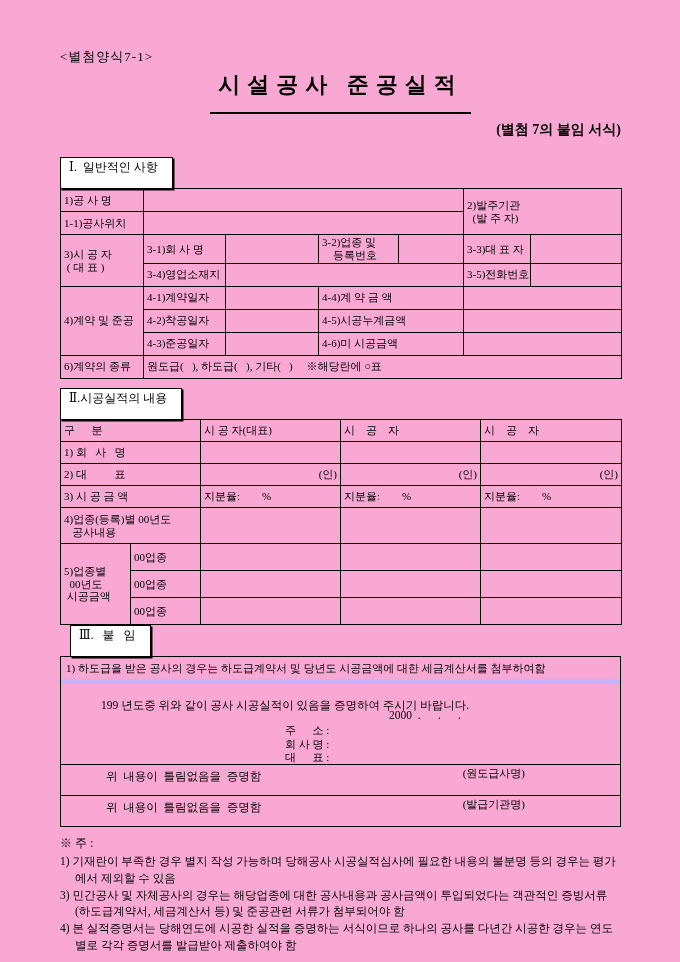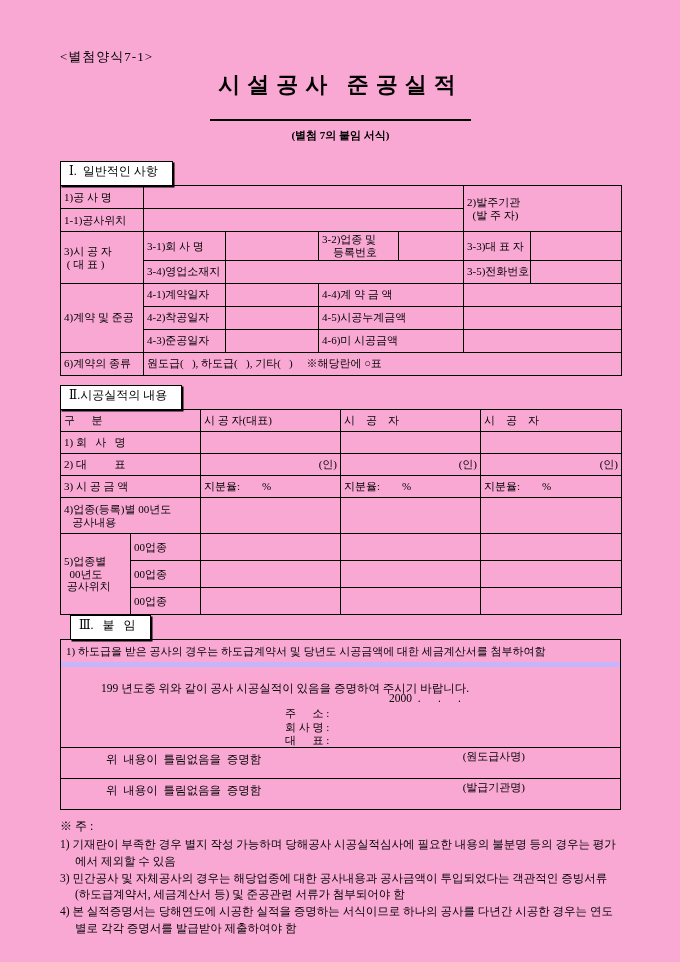--- a/index.html
+++ b/index.html
@@ -2,23 +2,23 @@
 <html><head>
 <meta charset="utf-8">
 <style>
   *{margin:0;padding:0;box-sizing:border-box}
   html,body{background:#ffffff}
   body{width:680px;height:962px;font-family:"Liberation Serif","DejaVu Serif",serif;color:#000}
   .page{width:680px;height:962px;padding:48px 59px 8px 60px;overflow:hidden;background:#f9a8d4}
   .pre{white-space:pre}
   .form-no{font-size:13px;letter-spacing:1px}
   .title-row{text-align:center;margin-top:4px}
-  .title{display:inline-block;font-size:22px;font-weight:bold;letter-spacing:7px;border-bottom:2px solid #000;padding:0 8px 19px 8px}
-  .subtitle{text-align:center;font-size:11px;font-weight:bold;margin-top:7px}
-  .sec-tab{display:inline-block;border:1px solid #000;box-shadow:1.5px 1.5px 0 #000;font-size:12px;line-height:1.2;padding:2px 14px 7px 8px;background:#fff;position:relative;margin-bottom:-1px;white-space:pre}
+  .title{display:inline-block;font-size:22px;font-weight:bold;letter-spacing:7px;border-bottom:2px solid #000;padding:0 8px 12px 8px}
+  .subtitle{text-align:right;font-size:14px;font-weight:bold;margin-top:7px}
+  .sec-tab{display:inline-block;border:1px solid #000;box-shadow:1.5px 1.5px 0 #000;font-size:12px;line-height:1.2;padding:2px 14px 14px 8px;background:#fff;position:relative;margin-bottom:-1px;white-space:pre}
   .tab1{margin-top:18px}
   .tab2{margin-top:9px}
   .tab3{margin-top:0;margin-left:10px}
   table.t{border-collapse:collapse;width:561px;table-layout:fixed}
   table.t td{border:1px solid #000;font-size:11px;line-height:1.15;padding:1px 3px;vertical-align:middle;overflow:hidden}
   .t1 tr{height:23px}
   .t2 tr{height:22px}
   .t2 tr.tall{height:36px}
   .t2 tr.sub{height:27px}
   td.c{text-align:left}
@@ -160,21 +160,21 @@
           <div class="pre">   공사내용</div>
         </td>
         <td></td>
         <td></td>
         <td></td>
       </tr>
       <tr class="sub">
         <td rowspan="3">
           <div class="pre">5)업종별</div>
           <div class="pre">  00년도</div>
-          <div class="pre"> 공사위치</div>
+          <div class="pre"> 시공금액</div>
         </td>
         <td class="pre">00업종</td>
         <td></td>
         <td></td>
         <td></td>
       </tr>
       <tr class="sub">
         <td class="pre">00업종</td>
         <td></td>
         <td></td>

